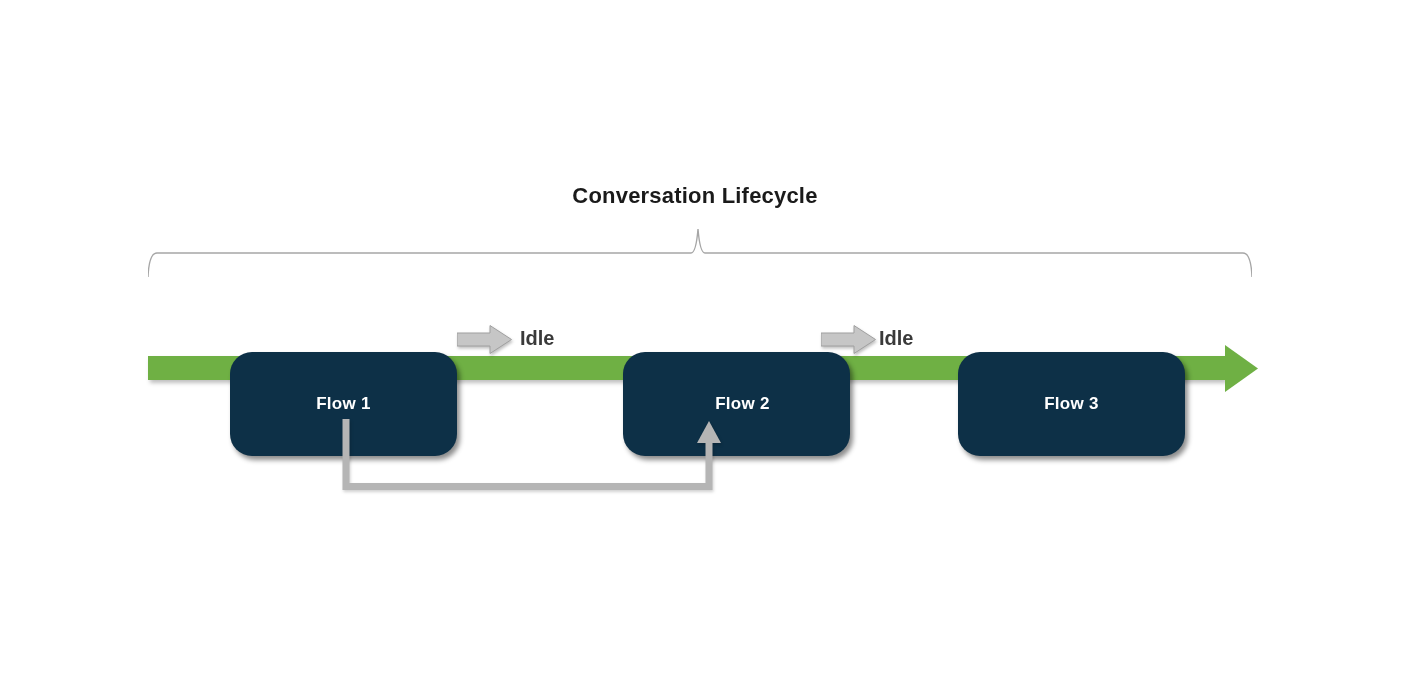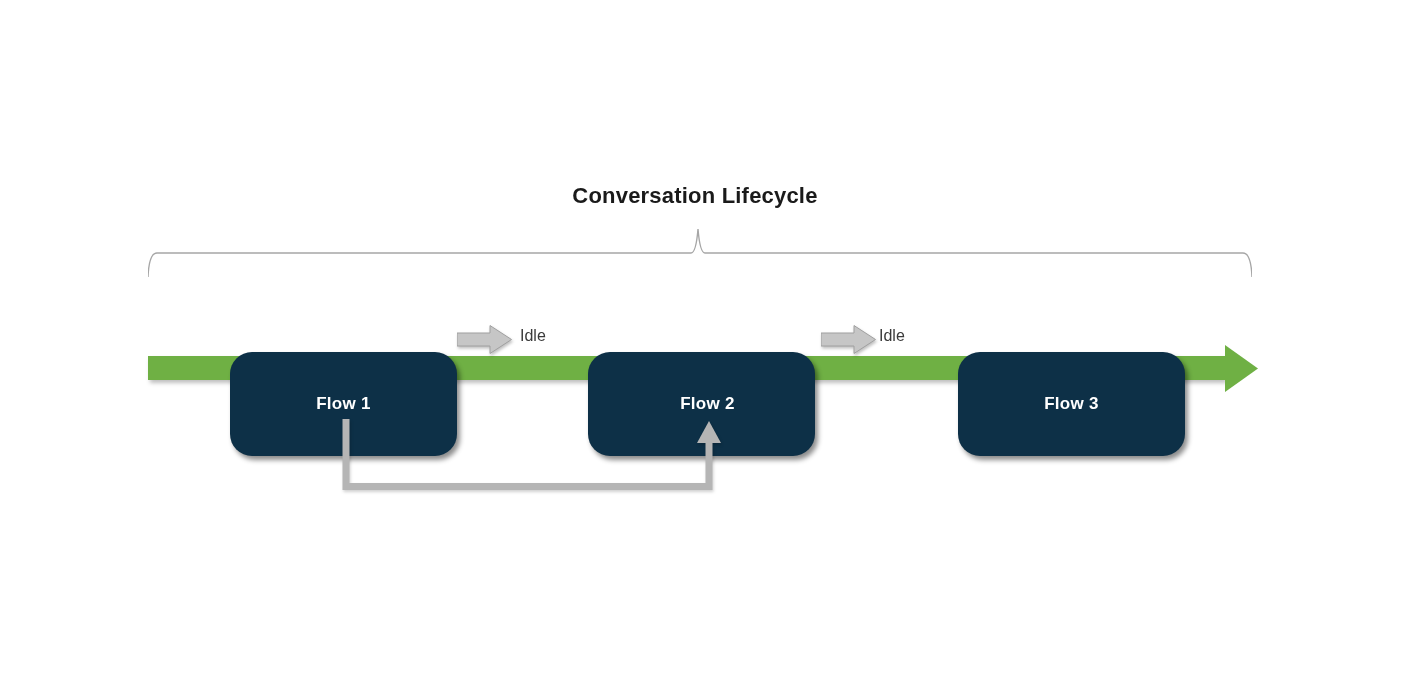--- a/index.html
+++ b/index.html
@@ -65,34 +65,35 @@
     display: flex;
     align-items: center;
     justify-content: center;
     color: #ffffff;
     font-size: 17px;
     font-weight: bold;
     letter-spacing: 0.3px;
     margin-top: 36px;
   }
   .flow-1 { left: 230px; }
-  .flow-2 { left: 588px; padding-left: 12px; }
+  .flow-2 { left: 623px; padding-left: 12px; }
   .flow-3 { left: 958px; }
   .idle-arrow {
     position: absolute;
     top: 325px;
     filter: drop-shadow(1px 2px 1.5px rgba(0,0,0,0.25));
   }
   .idle-arrow-1 { left: 457px; }
   .idle-arrow-2 { left: 821px; }
   .idle-label {
     position: absolute;
     top: 327px;
-    font-size: 16px;
+    font-size: 20px;
     color: var(--label-text);
+    font-weight: bold;
   }
   .idle-label-1 { left: 520px; }
   .idle-label-2 { left: 879px; }
   .loop-svg {
     position: absolute;
     left: 330px;
     top: 418px;
     filter: drop-shadow(1px 2px 1.5px rgba(0,0,0,0.18));
   }
 </style>

